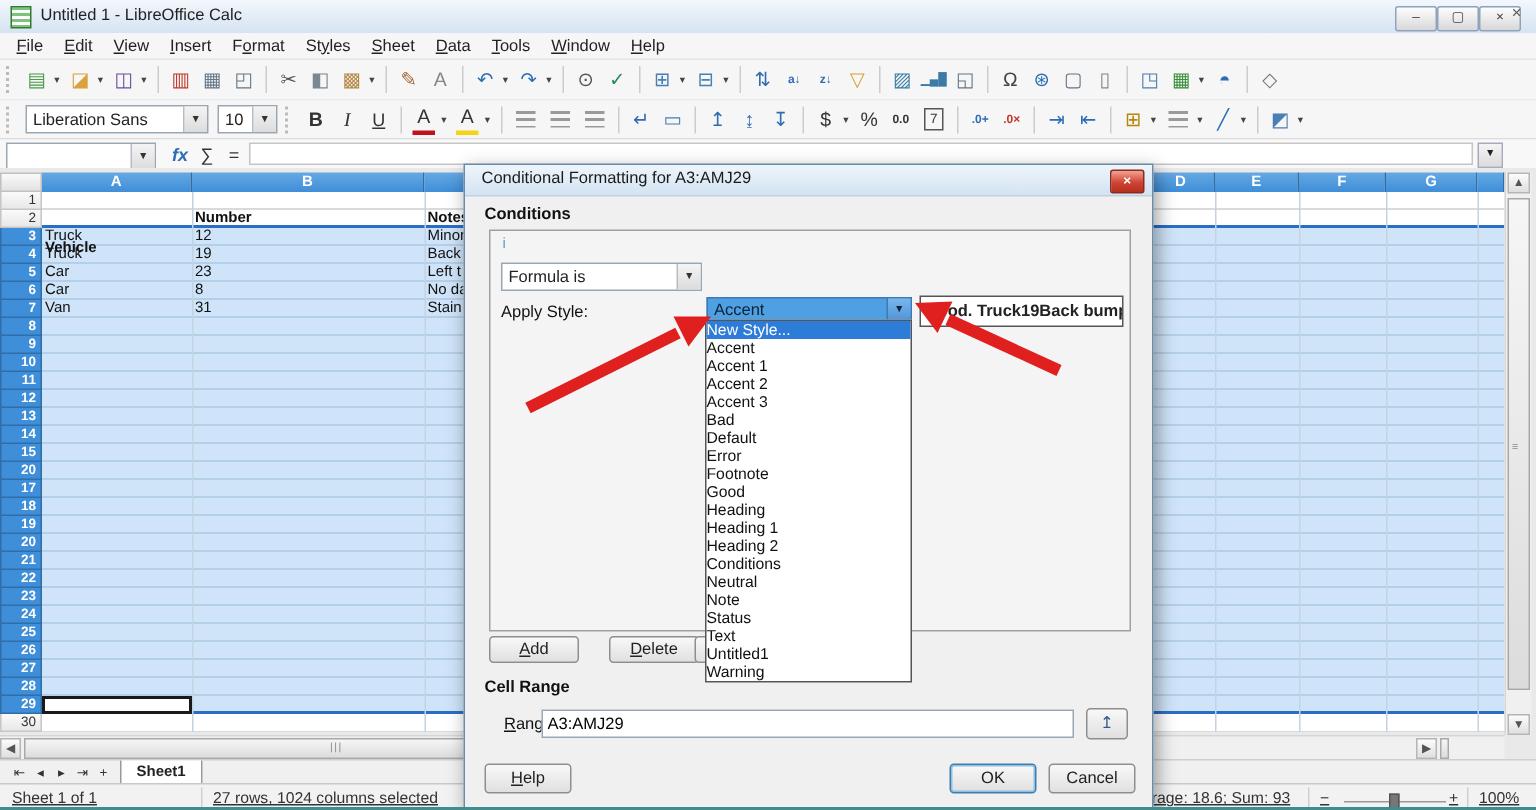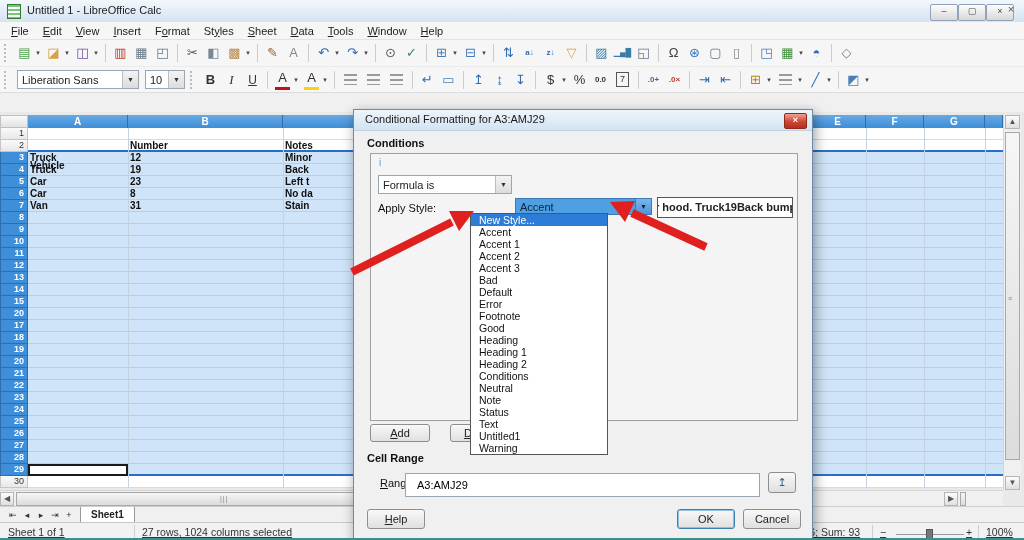--- a/index.html
+++ b/index.html
@@ -69,21 +69,21 @@
     text-align:right;padding-right:3px;line-height:11px;}
   .rowh.sel{background:#3f8ed9;color:#fff;border-color:#2f6ea8;font-weight:bold;}
   #grid{position:absolute;left:28px;top:16px;width:975px;height:360px;overflow:hidden;
     background:repeating-linear-gradient(to bottom,#ffffff 0 11px,#dadada 11px 12px);}
   #selbg{position:absolute;left:0;top:24px;width:975px;height:322px;
     background:repeating-linear-gradient(to bottom,#cfe4f8 0 11px,#b4cfe8 11px 12px);}
   .hline{position:absolute;left:0;width:975px;height:2px;background:#2a6ec4;}
   .vline{position:absolute;top:0;width:1px;height:360px;background:#c3d3e2;}
   #active-cell{position:absolute;left:0;top:336px;width:100px;height:12px;background:#fff;
     border:2px solid #1a1a1a;box-sizing:border-box;}
-  .cell{position:absolute;height:12px;line-height:12px;font-size:10px;white-space:nowrap;color:#111;font-weight:bold;}
+  .cell{position:absolute;height:12px;line-height:12px;font-size:10px;white-space:nowrap;color:#111;}
   .cell.bold{font-weight:bold;}
   
   .sb{position:absolute;background:#f0f0f0;}
   #vscroll{left:1003px;top:115px;width:17px;height:375px;border-left:1px solid #d5d5d5;}
   #hscroll{left:0;top:378px;width:1003px;height:16px;border-top:1px solid #d5d5d5;}
   .sbtn{position:absolute;background:linear-gradient(#fcfcfc,#dfdfdf);border:1px solid #b5b5b5;
     box-sizing:border-box;text-align:center;color:#555;font-size:8px;line-height:12px;}
   .thumb{position:absolute;background:linear-gradient(#f6f6f6,#dcdcdc);border:1px solid #a8a8a8;box-sizing:border-box;}
   .gripmark{position:absolute;color:#888;font-size:7px;letter-spacing:1px;}
   
@@ -91,21 +91,21 @@
   .navb{position:absolute;top:1px;width:14px;height:14px;text-align:center;line-height:14px;font-size:9px;color:#333;}
   #tab1{position:absolute;left:80px;top:0;height:15px;padding:0 10px;background:#fff;border:1px solid #999;
     border-top:none;font-weight:bold;font-size:10px;line-height:15px;}
   #statusbar{position:absolute;left:0;top:522px;width:1024px;height:18px;background:#f2f2f2;border-top:1px solid #c8c8c8;}
   .stxt{position:absolute;top:3px;font-size:10.5px;color:#333;white-space:nowrap;text-decoration:underline;}
   .ssep{position:absolute;top:2px;width:1px;height:13px;background:#cfcfcf;}
   #zoom-track{position:absolute;left:896px;top:11px;width:68px;height:1px;background:#999;}
   #zoom-thumb{position:absolute;left:926px;top:6px;width:5px;height:11px;background:#777;border:1px solid #555;}
   
   #dialog{position:absolute;left:309px;top:109px;width:458px;height:429px;background:#f0f0f0;
-    border:1px solid #6b8ba8;box-shadow:2px 4px 12px rgba(0,0,0,.4);z-index:10;margin-left:44px;}
+    border:1px solid #6b8ba8;box-shadow:2px 4px 12px rgba(0,0,0,.4);z-index:10;}
   #dlg-title{position:absolute;left:0;top:0;width:100%;height:20px;background:linear-gradient(#eef5fb,#d3e3f3);
     border-bottom:1px solid #c0d0e0;}
   #dlg-title-text{position:absolute;left:11px;top:3px;font-size:11px;color:#1a1a1a;}
   #dlg-close{position:absolute;right:5px;top:3px;width:21px;height:14px;border:1px solid #8e2a1c;border-radius:2px;
     background:linear-gradient(#f2a294,#cf4433 55%,#b3301f);color:#fff;font-size:9px;font-weight:bold;
     text-align:center;line-height:13px;}
   .dlg-label{position:absolute;font-size:11px;color:#111;}
   .dlg-bold{font-weight:bold;}
   #cond-box{position:absolute;left:16px;top:43px;width:426px;height:266px;border:1px solid #a0a0a0;background:#f4f4f4;}
   #cond-marker{position:absolute;left:25px;top:47px;font-size:10px;color:#5a9fd4;}
@@ -116,27 +116,27 @@
     border:1px solid #3d7ab5;display:flex;align-items:center;box-sizing:border-box;}
   #apply-combo .cval{flex:1;padding-left:4px;color:#0c2236;font-size:11px;}
   #apply-combo .cbtn{width:15px;height:100%;border-left:1px solid #3d7ab5;background:linear-gradient(#7ab5ec,#4f94d8);
     color:#0c2236;text-align:center;font-size:7px;line-height:15px;}
   #style-preview{position:absolute;left:303px;top:87px;width:134px;height:19px;border:1px solid #555;background:#fff;
     font-weight:bold;font-size:11px;line-height:19px;white-space:nowrap;overflow:hidden;text-indent:-3px;}
   .btn{position:absolute;height:18px;background:linear-gradient(#f8f8f8,#e0e0e0);border:1px solid #8e8e8e;
     border-radius:3px;text-align:center;line-height:17px;font-size:11px;box-sizing:border-box;}
   .btn.big{height:20px;line-height:19px;}
   .btn.focus{border-color:#3c7fb1;box-shadow:inset 0 0 0 1px #8fc0e2;}
-  #range-input{position:absolute;left:51px;top:363px;width:355px;height:24px;border:1px solid #9aa7b3;background:#fff;
-    font-size:11px;padding:0 11px;}
+  #range-input{position:absolute;left:51px;top:363px;width:355px;height:19px;border:1px solid #9aa7b3;background:#fff;
+    font-size:11px;padding:0 3px;}
   #shrink-btn{position:absolute;left:414px;top:362px;width:28px;height:21px;border:1px solid #8e8e8e;border-radius:3px;
     background:linear-gradient(#f8f8f8,#e0e0e0);text-align:center;line-height:19px;color:#335c85;font-size:11px;box-sizing:border-box;}
   
   #style-list{position:absolute;left:470px;top:213px;width:136px;background:#fff;border:1px solid #555;z-index:12;}
-  .opt{height:12px;line-height:12px;font-size:10.5px;padding-left:8px;color:#111;white-space:nowrap;}
+  .opt{height:12px;line-height:12px;font-size:10.5px;padding-left:0;color:#111;white-space:nowrap;}
   .opt.selhl{background:#2d7cd8;color:#fff;}
   
   #arrows{position:absolute;left:0;top:0;width:1024px;height:540px;z-index:20;pointer-events:none;}
   u{text-decoration:underline;}
 </style>
 </head>
 <body>
 
 <div id="app">
 
@@ -379,20 +379,31 @@
         <span class="glyph" style="color: rgb(46, 109, 180);">╱</span>
         <span class="dd">▾</span>
       </div>
       <div class="tsep"></div>
       <div class="ticon">
         <span class="glyph" style="color: rgb(74, 127, 181);">◩</span>
         <span class="dd">▾</span>
       </div>
     </div>
 
+  <div id="fbar">
+    <div id="name-box" class="combo">
+      <span class="cval"></span>
+      <span class="cbtn">▼</span>
+    </div>
+    <span id="fx" class="fsym">fx</span>
+    <span id="fsum" class="fsym">∑</span>
+    <span id="feq" class="fsym">=</span>
+    <input id="finput" value="" style="">
+    <span id="fbar-dd">▼</span>
+  </div>
 
   <div id="sheet">
     <div id="corner"></div>
     <div id="colheads">
         <div class="colh" style="left: 0px; width: 100px;">A</div>
         <div class="colh" style="left: 100px; width: 155px;">B</div>
         <div class="colh" style="left: 255px; width: 482px;">C</div>
         <div class="colh" style="left: 737px; width: 45px;">D</div>
         <div class="colh" style="left: 782px; width: 56px;">E</div>
         <div class="colh" style="left: 838px; width: 58px;">F</div>

